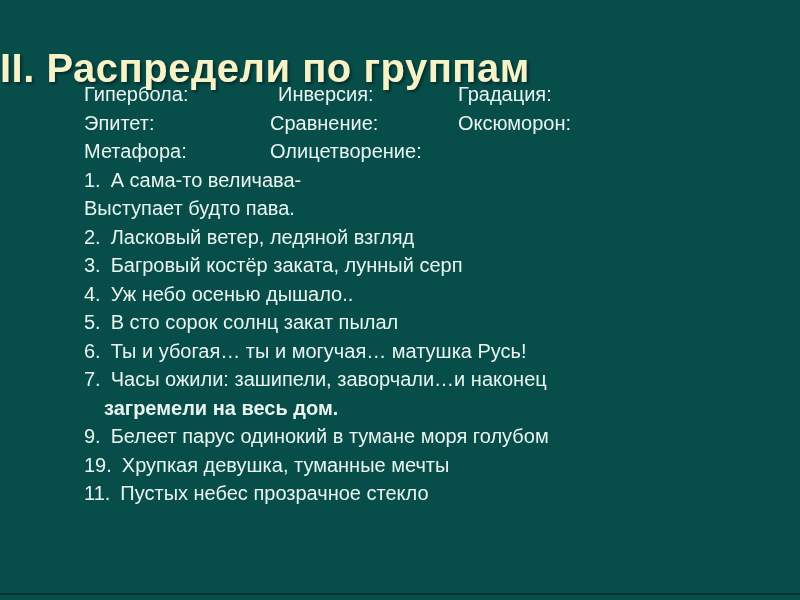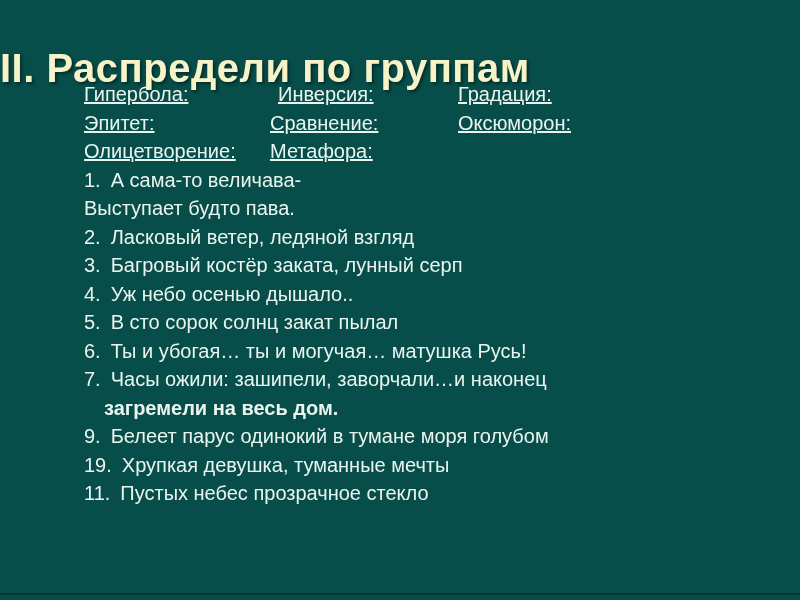--- a/index.html
+++ b/index.html
@@ -36,21 +36,21 @@
     right: 30px;
     color: #EAF5F0;
     font-size: 20px;
     line-height: 28.5px;
   }
   .terms-row {
     display: grid;
     grid-template-columns: 186px 188px 1fr;
     white-space: nowrap;
   }
-  .term-cell { overflow: visible; text-decoration: underline; }
+  .term-cell { overflow: visible; }
   .pad8  { padding-left: 8px; }
   .pad9  { padding-left: 9px; }
   .line { white-space: nowrap; }
   .num { margin-right: 10px; }
   .indent-a { }
   .indent-b { margin-left: 20px; font-weight: bold; }
   .bottom-line {
     position: absolute;
     left: 0;
     right: 0;
@@ -72,22 +72,22 @@
       <span class="term-cell">Гипербола:</span>
       <span class="term-cell pad8">Инверсия:</span>
       <span class="term-cell">Градация:</span>
     </div>
     <div class="terms-row">
       <span class="term-cell">Эпитет:</span>
       <span class="term-cell">Сравнение:</span>
       <span class="term-cell">Оксюморон:</span>
     </div>
     <div class="terms-row">
+      <span class="term-cell">Метафора:</span>
       <span class="term-cell">Олицетворение:</span>
-      <span class="term-cell">Метафора:</span>
     </div>
 
     <div class="line">
       <span class="num">1.</span><span>А сама-то величава-</span>
     </div>
     <div class="line indent-a">
       <span>Выступает будто пава.</span>
     </div>
     <div class="line">
       <span class="num">2.</span><span>Ласковый ветер, ледяной взгляд</span>

